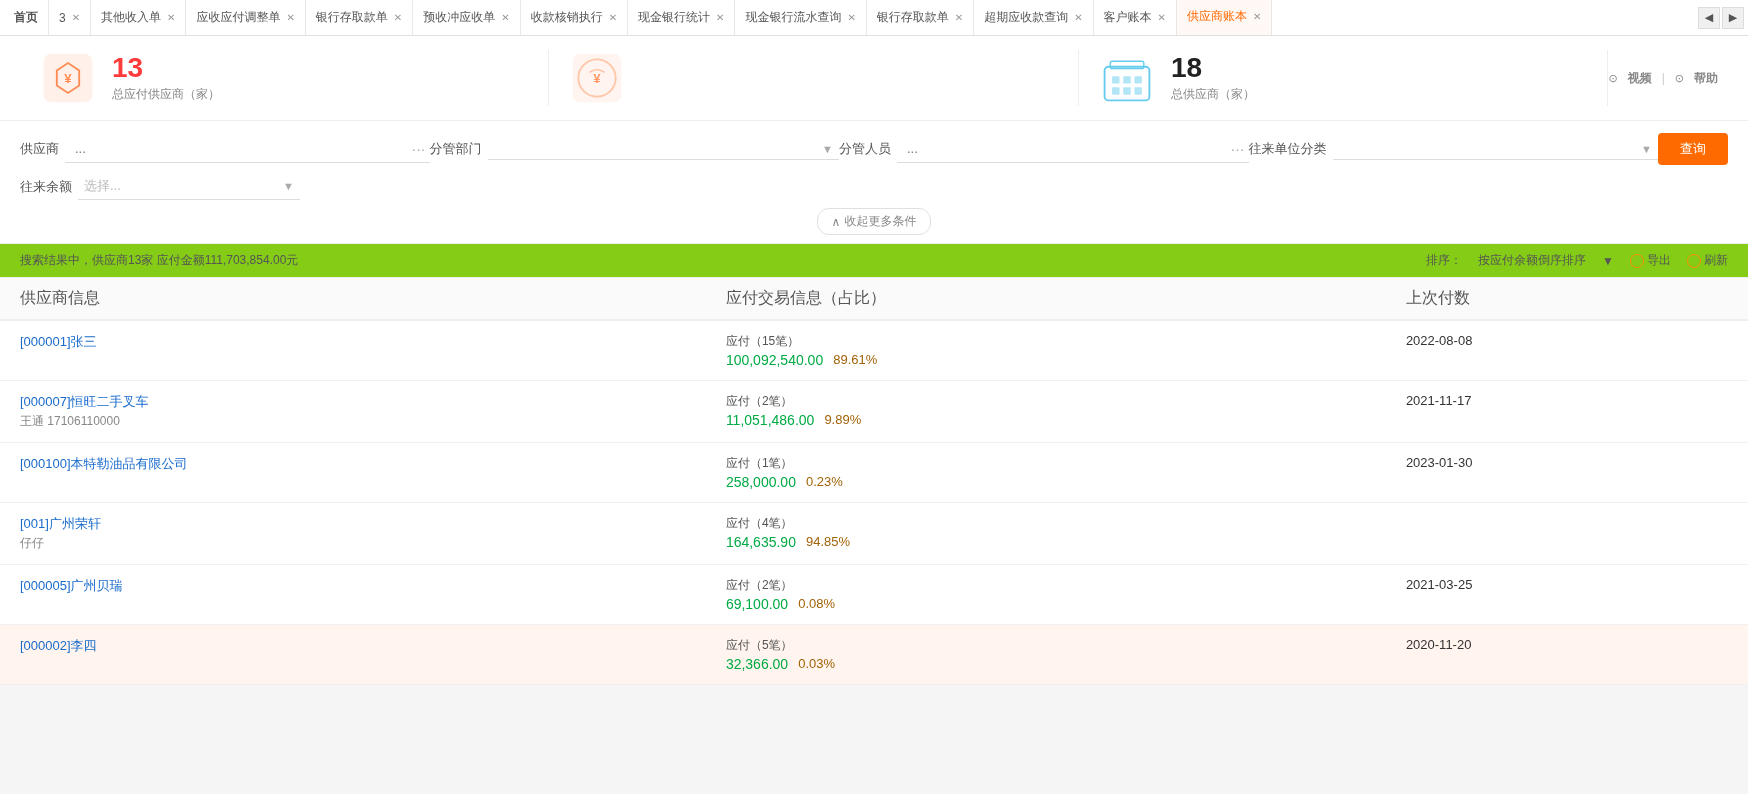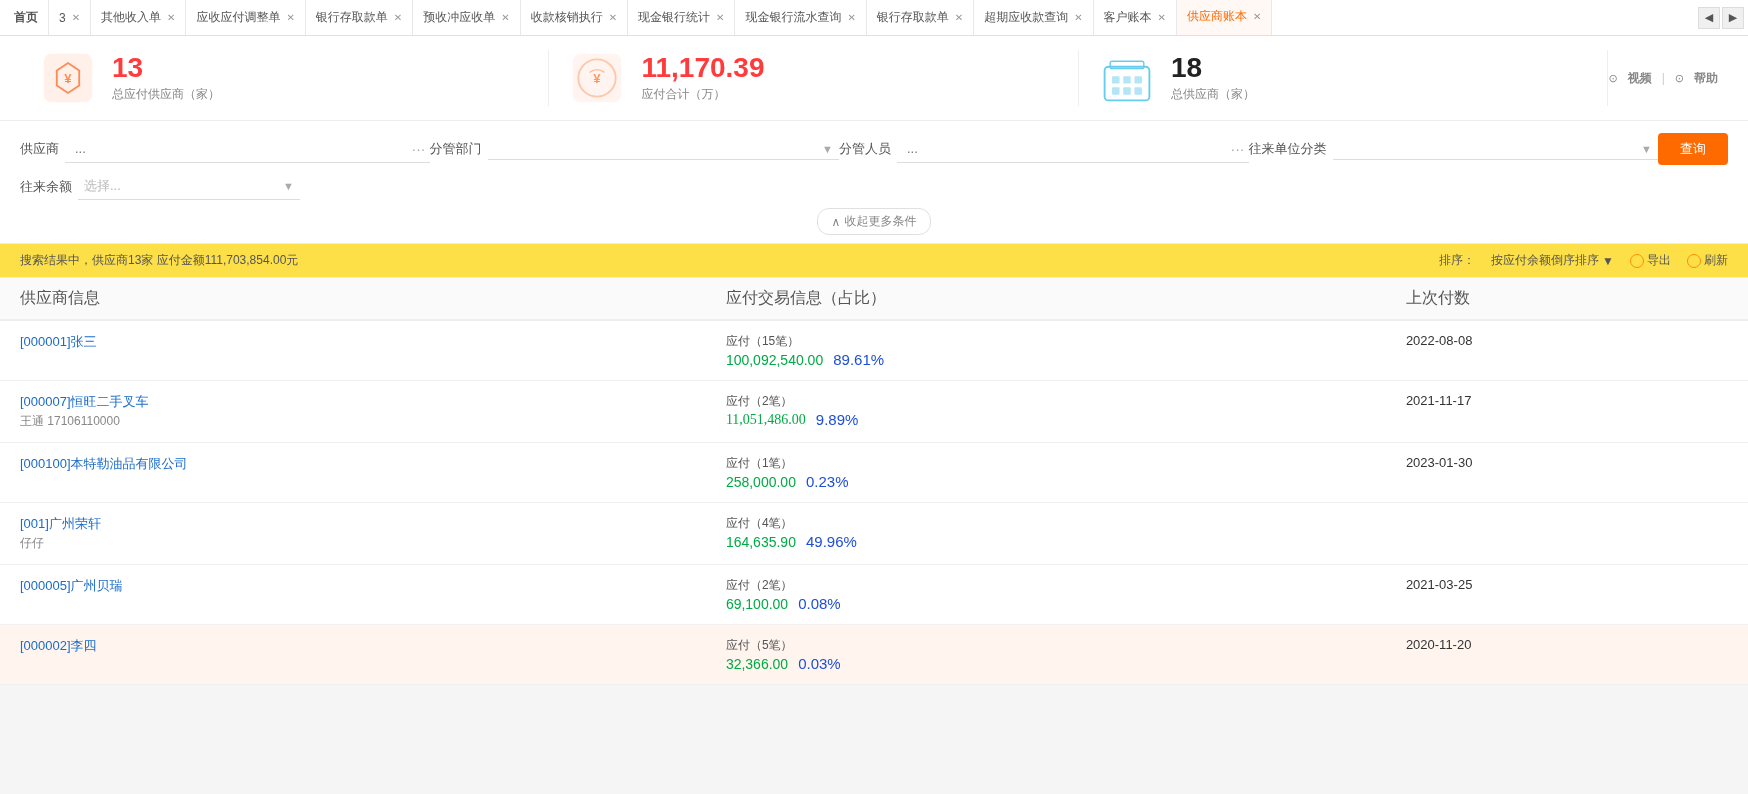--- a/index.html
+++ b/index.html
@@ -187,42 +187,42 @@
       font-size: 12px;
       cursor: pointer;
       padding: 4px 14px;
       border: 1px solid #e0e0e0;
       border-radius: 12px;
       background: #fff;
     }
 
     
     .result-bar {
-      background: #fde047;
+      background: #84cc16;
       padding: 8px 20px;
       display: flex;
       align-items: center;
       justify-content: space-between;
       border-bottom: 1px solid #eee;
       font-size: 12px;
       color: #555;
     }
     .result-bar-left {}
     .result-bar-right {
       display: flex;
       align-items: center;
       gap: 16px;
     }
     .sort-label { color: #555; }
     .sort-select {
       color: #555;
       cursor: pointer;
       display: flex;
       align-items: center;
-      gap: 3px;
+      gap: 16px;
     }
     .action-btn {
       display: flex;
       align-items: center;
       gap: 3px;
       cursor: pointer;
       color: #555;
     }
     .action-btn .circle-icon {
       width: 14px;
@@ -279,22 +279,22 @@
       font-size: 12px;
     }
     .payable-amount {
       color: #00aa44;
       font-size: 14px;
       font-weight: 500;
       display: block;
       margin-top: 2px;
     }
     .payable-percent {
-      color: #1d4ed8;
-      font-size: 15px;
+      color: #a16207;
+      font-size: 13px;
       margin-left: 10px;
     }
     .last-pay-date {
       color: #555;
       font-size: 13px;
     }
   </style>
 </head>
 <body>
 
@@ -373,24 +373,20 @@
   </div>
 
   <div class="summary-item">
     <div class="summary-icon">
       <svg viewBox="0 0 60 60" fill="none" xmlns="http://www.w3.org/2000/svg">
         <rect x="4" y="4" width="52" height="52" rx="8" fill="#ffe4d6" opacity="0.4"></rect>
         <circle cx="30" cy="30" r="20" fill="none" stroke="#ff9966" stroke-width="2" opacity="0.5"></circle>
         <text x="30" y="35" text-anchor="middle" font-size="14" fill="#ff9966" font-weight="bold">¥</text>
         <path d="M22 24 Q30 18 38 24" stroke="#ff9966" stroke-width="1.5" fill="none" opacity="0.6"></path>
       </svg>
-    </div>
-    <div class="summary-text">
-      <div class="summary-number">11,170.39</div>
-      <div class="summary-label">应付合计（万）</div>
     </div>
   </div>
 
   <div class="summary-item">
     <div class="summary-icon">
       <svg viewBox="0 0 60 60" fill="none" xmlns="http://www.w3.org/2000/svg">
         <rect x="6" y="18" width="48" height="36" rx="4" fill="none" stroke="#66ccee" stroke-width="2"></rect>
         <rect x="12" y="12" width="36" height="8" rx="2" fill="none" stroke="#66ccee" stroke-width="1.5"></rect>
         <rect x="14" y="28" width="8" height="8" rx="1" fill="#66ccee" opacity="0.5"></rect>
         <rect x="26" y="28" width="8" height="8" rx="1" fill="#66ccee" opacity="0.5"></rect>
@@ -510,21 +506,21 @@
               <span class="payable-percent">89.61%</span>
             </div></td>
           <td class="last-pay-date">2022-08-08</td>
         </tr>
         <tr>
           <td>
             <a href="#" class="supplier-link">[000007]恒旺二手叉车</a>
             <div class="supplier-sub">王通  17106110000</div>
           </td>
           <td><span class="payable-count">应付（2笔）</span><div style="display: flex; align-items: center;">
-              <span class="payable-amount" style="display: inline; font-family: Liberation Serif, serif;">11,051,486.00</span>
+              <span class="payable-amount" style="display: inline;">11,051,486.00</span>
               <span class="payable-percent">9.89%</span>
             </div></td>
           <td class="last-pay-date">2021-11-17</td>
         </tr>
         <tr>
           <td>
             <a href="#" class="supplier-link">[000100]本特勒油品有限公司</a>
           </td>
           <td><span class="payable-count">应付（1笔）</span><div style="display: flex; align-items: center;">
               <span class="payable-amount" style="display: inline;">258,000.00</span>
@@ -532,21 +528,21 @@
             </div></td>
           <td class="last-pay-date">2023-01-30</td>
         </tr>
         <tr>
           <td>
             <a href="#" class="supplier-link">[001]广州荣轩</a>
             <div class="supplier-sub">仔仔</div>
           </td>
           <td><span class="payable-count">应付（4笔）</span><div style="display: flex; align-items: center;">
               <span class="payable-amount" style="display: inline;">164,635.90</span>
-              <span class="payable-percent">49.96%</span>
+              <span class="payable-percent">94.85%</span>
             </div></td>
           <td class="last-pay-date"></td>
         </tr>
         <tr>
           <td>
             <a href="#" class="supplier-link">[000005]广州贝瑞</a>
           </td>
           <td><span class="payable-count">应付（2笔）</span><div style="display: flex; align-items: center;">
               <span class="payable-amount" style="display: inline;">69,100.00</span>
               <span class="payable-percent">0.08%</span>

